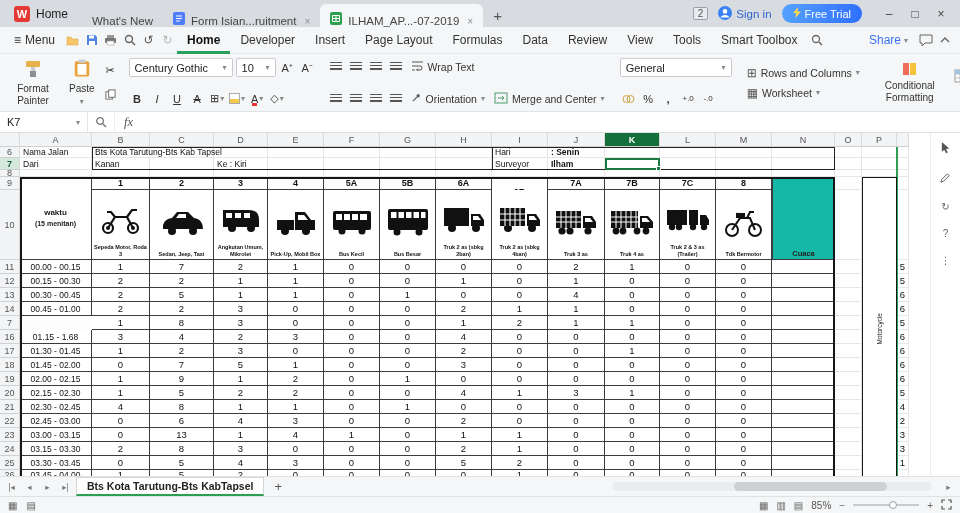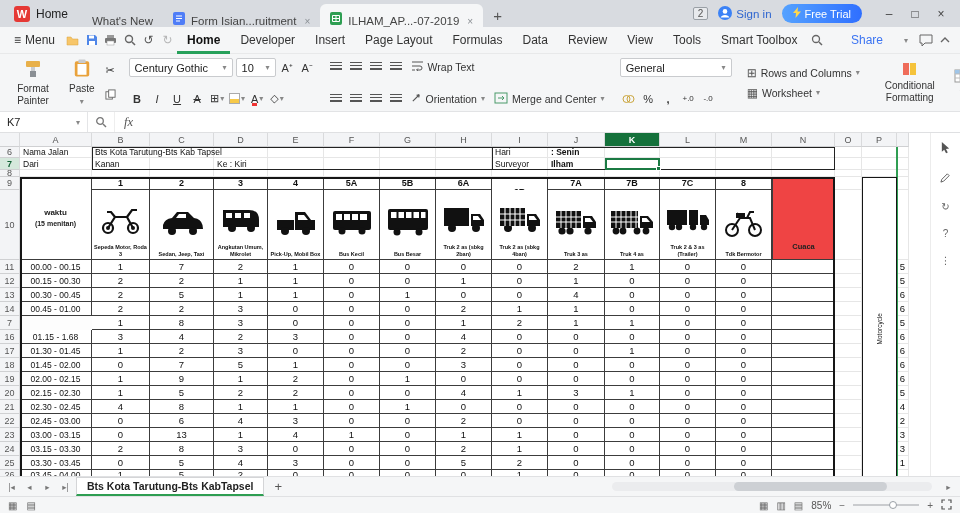--- a/index.html
+++ b/index.html
@@ -26,21 +26,21 @@
   .wbtn{width:26px;height:23px;display:flex;align-items:center;justify-content:center;color:#444;font-size:12px}
 
   
   .menubar{height:27px;background:#f5f6f7;display:flex;align-items:center;font-size:12px;color:#333;
            padding:0 6px;border-bottom:1px solid #e8e9ea}
   .mitem{padding:0 8px;display:flex;align-items:center;gap:4px}
   .micon{width:19px;height:19px;display:flex;align-items:center;justify-content:center;color:#555}
   .micon.dis{opacity:.4}
   .mtab{padding:0 10px;height:27px;display:flex;align-items:center;color:#333}
   .mtab.active{color:#111;font-weight:bold;border-bottom:3px solid #26a05a;padding-top:3px}
-  .share{color:#3b74f2;display:flex;gap:21px;align-items:center;margin-left:auto;padding:0 8px}
+  .share{color:#3b74f2;display:flex;gap:3px;align-items:center;margin-left:auto;padding:0 8px}
   .caret{font-size:8px;color:#888}
 
   
   .ribbon{height:58px;background:#f5f6f7;border-bottom:1px solid #e2e3e5;display:flex;align-items:stretch;
           padding:3px 4px;gap:3px;overflow:hidden}
   .rsep{width:1px;background:#e3e4e6;margin:4px 1px}
   .rgroup{display:flex;align-items:center;gap:2px}
   .rgroup.col{flex-direction:column;justify-content:space-between;align-items:flex-start;padding:1px 2px}
   .rbig{display:flex;flex-direction:column;align-items:center;justify-content:space-between;gap:2px;padding:0 5px;text-align:center}
   .rlbl{font-size:10px;color:#333;line-height:1.12;text-align:center}
@@ -87,22 +87,22 @@
   .ghdr{position:absolute;background:#f3f4f6;border-right:1px solid #d9dadc;border-bottom:1px solid #cfd0d2;
         font-size:9px;color:#555;display:flex;align-items:center;justify-content:center}
   .ghdr.sel{background:#15713b;color:#fff;font-weight:bold}
   .ghdr.rsel{background:#d5e8dc;color:#0f5f32;font-weight:bold}
   .ov{position:absolute;pointer-events:none;z-index:6}
   .box1{border:1.5px solid #222;z-index:6;background:transparent}
   .vline{border-left:1.5px solid #222;width:0!important}
   .tblout{border:2px solid #161616;background:transparent}
   .waktu{background:#fff;z-index:5;display:flex;flex-direction:column;align-items:center;justify-content:center;
          font-weight:bold;font-size:8px;line-height:1.35;border-right:1px solid #3c3c3c;border-bottom:1px solid #3c3c3c}
-  .nmerge{background:#ef4444;z-index:5;display:flex;align-items:flex-end;justify-content:center;font-size:7.5px;
-          font-weight:bold;border-left:1px solid #3c3c3c;border-right:1px solid #3c3c3c;border-bottom:1px solid #3c3c3c;padding-bottom:8px}
+  .nmerge{background:#14b8a6;z-index:5;display:flex;align-items:flex-end;justify-content:center;font-size:7.5px;
+          font-weight:bold;border-left:1px solid #3c3c3c;border-right:1px solid #3c3c3c;border-bottom:1px solid #3c3c3c;padding-bottom:1px}
   .pbox{background:#fff;z-index:5;border:1.5px solid #161616;display:flex;align-items:center;justify-content:center}
   .pbox span{writing-mode:vertical-rl;transform:rotate(180deg);font-size:6.5px;color:#111}
   .gline{background:#2f9e52;z-index:3}
   .selbox2{border:2px solid #1b7a43;z-index:9;background:transparent}
   .handle{position:absolute;right:-3px;bottom:-3px;width:5px;height:5px;background:#1b7a43;border:1px solid #fff}
   .rail{position:absolute;right:0;top:0;bottom:0;width:30px;background:#fff;border-left:1px solid #ececec;
         display:flex;flex-direction:column;align-items:center;padding-top:8px;gap:16px;color:#555;font-size:11px}
 
   
   .sheetbar{height:20px;background:#f5f6f7;border-top:1px solid #e0e1e3;display:flex;align-items:center;

